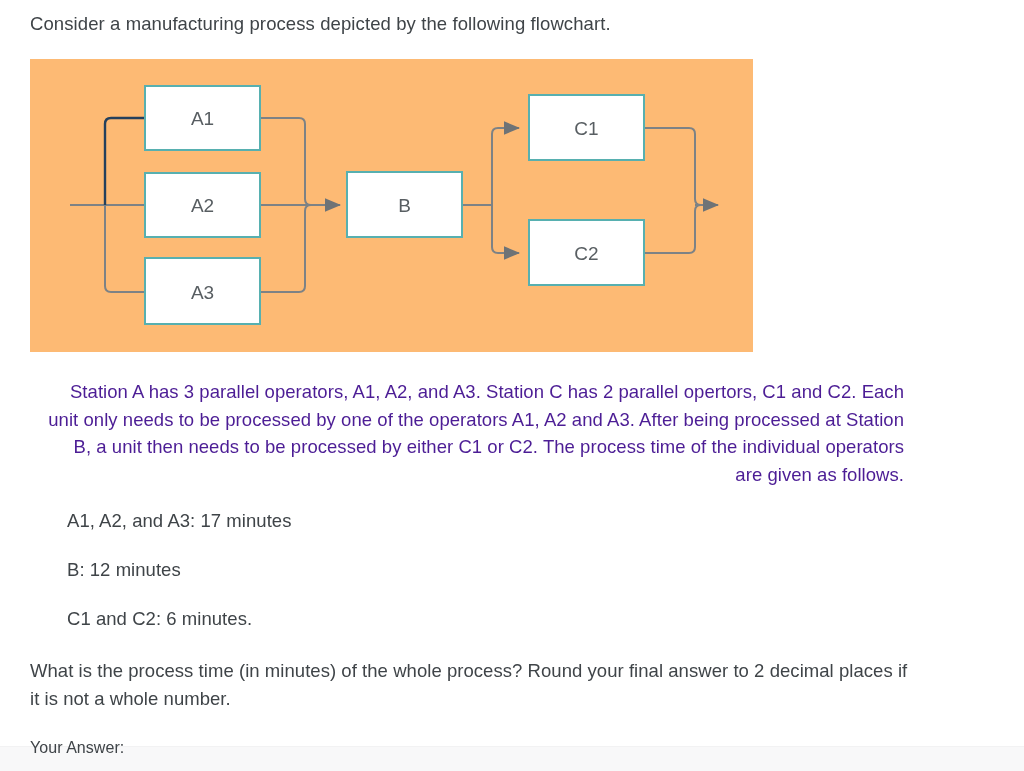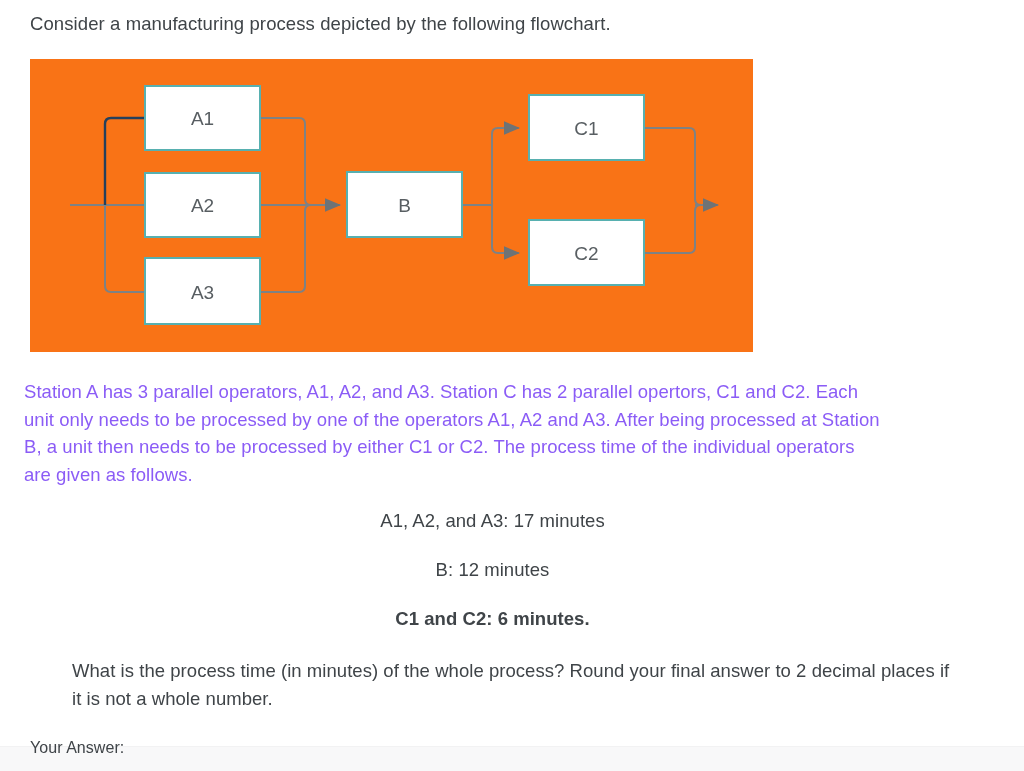--- a/index.html
+++ b/index.html
@@ -46,71 +46,70 @@
     white-space: nowrap;
   }
 
   
   .diagram-panel {
     position: absolute;
     left: 30px;
     top: 59px;
     width: 723px;
     height: 293px;
-    background: #f97316;
+    background: #fdba74;
   }
   .diagram-svg {
     display: block;
     width: 723px;
     height: 293px;
   }
   .node-label {
     font-family: "Liberation Sans", sans-serif;
     font-size: 19px;
     fill: #585e62;
   }
 
   
   .body-text {
     position: absolute;
-    left: 24px;
+    left: 44px;
     top: 378px;
     width: 860px;
     font-size: 18.5px;
     line-height: 27.5px;
-    color: #8b5cf6;
-    letter-spacing: 0.05px;
+    color: #4c1d95;
+    letter-spacing: 0.05px;
+    text-align: right;
   }
 
   .spec-list {
     position: absolute;
-    left: 44px;
+    left: 30px;
     top: 507px;
     width: 860px;
-    text-align: center;
   }
   .spec-item {
     font-size: 18.5px;
     line-height: 27px;
     color: #3f4448;
     margin: 0 0 22px 37px;
     letter-spacing: 0.05px;
   }
-  .spec-item:last-child { margin-bottom: 16px; font-weight: bold; }
+  .spec-item:last-child { margin-bottom: 16px; }
 
   .question {
     position: absolute;
     left: 30px;
     top: 657px;
     width: 880px;
     font-size: 18.5px;
     line-height: 27.5px;
     color: #3f4448;
     letter-spacing: 0.05px;
-    margin-left: 42px;
   }
 
   .answer-prompt {
     position: absolute;
     left: 30px;
     top: 735px;
     font-size: 16px;
     line-height: 26px;
     color: #3f4448;
     letter-spacing: 0.05px;

